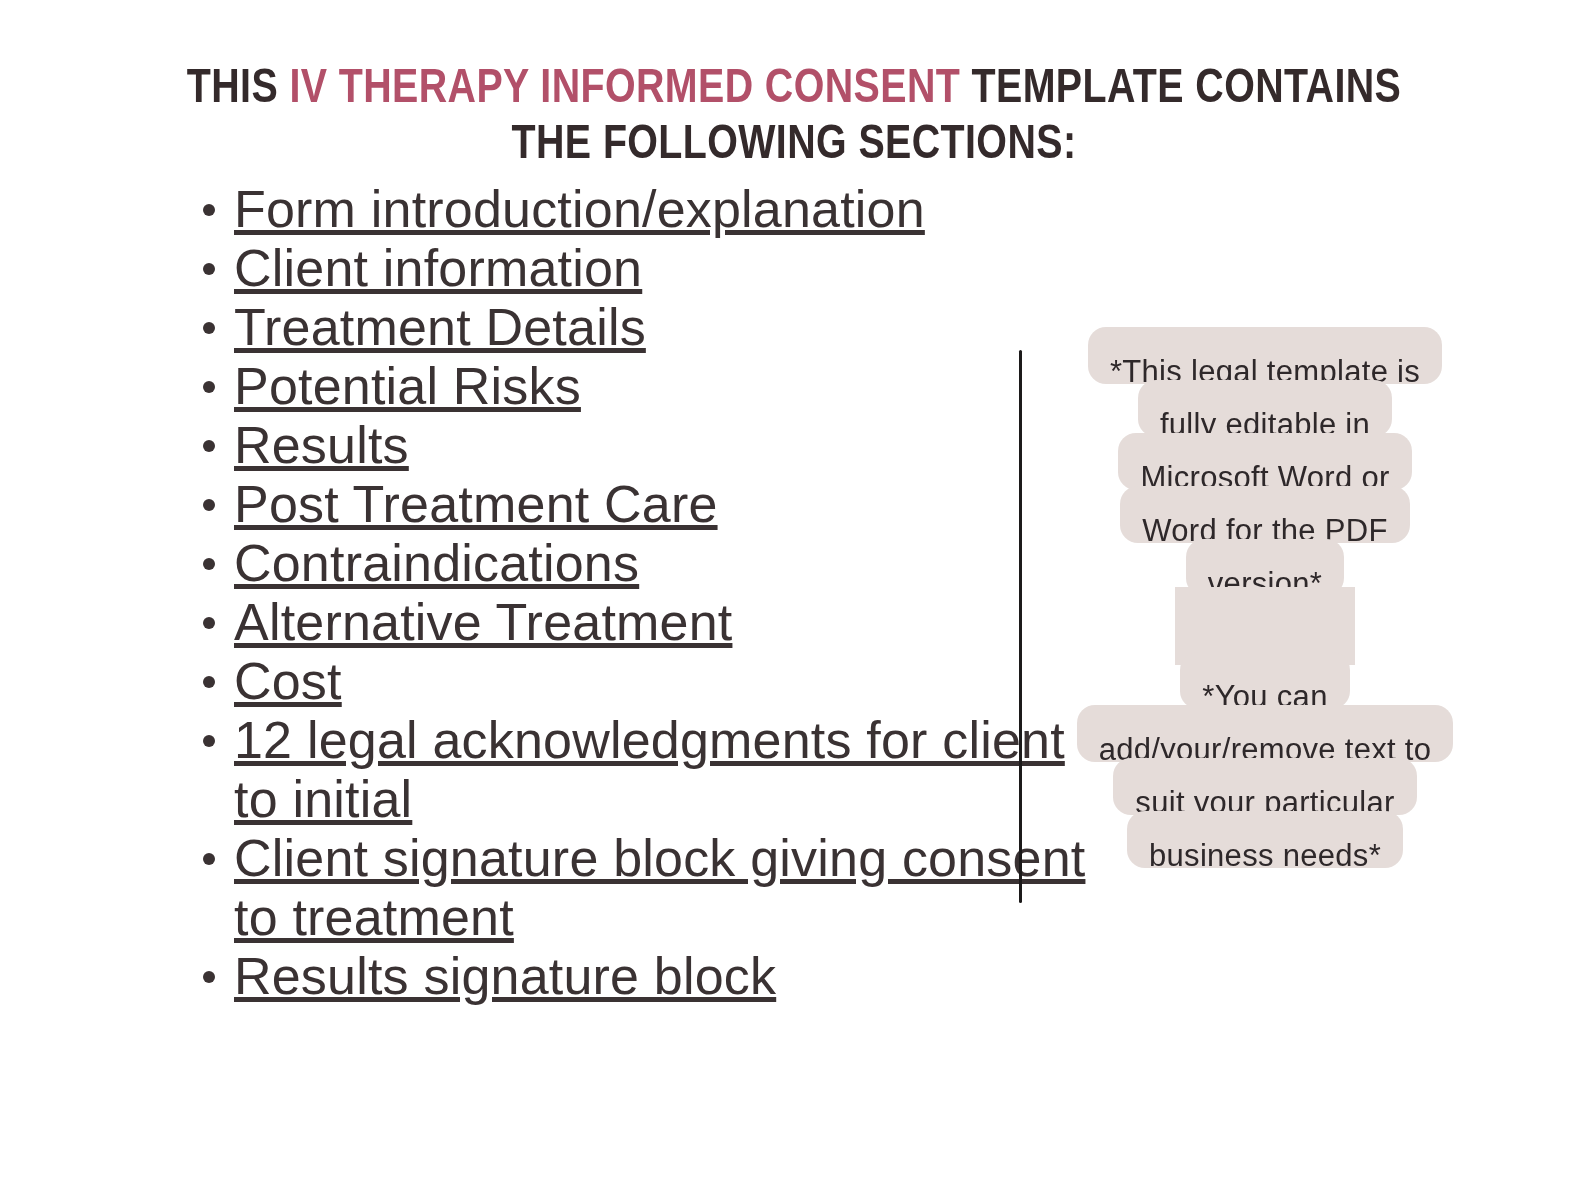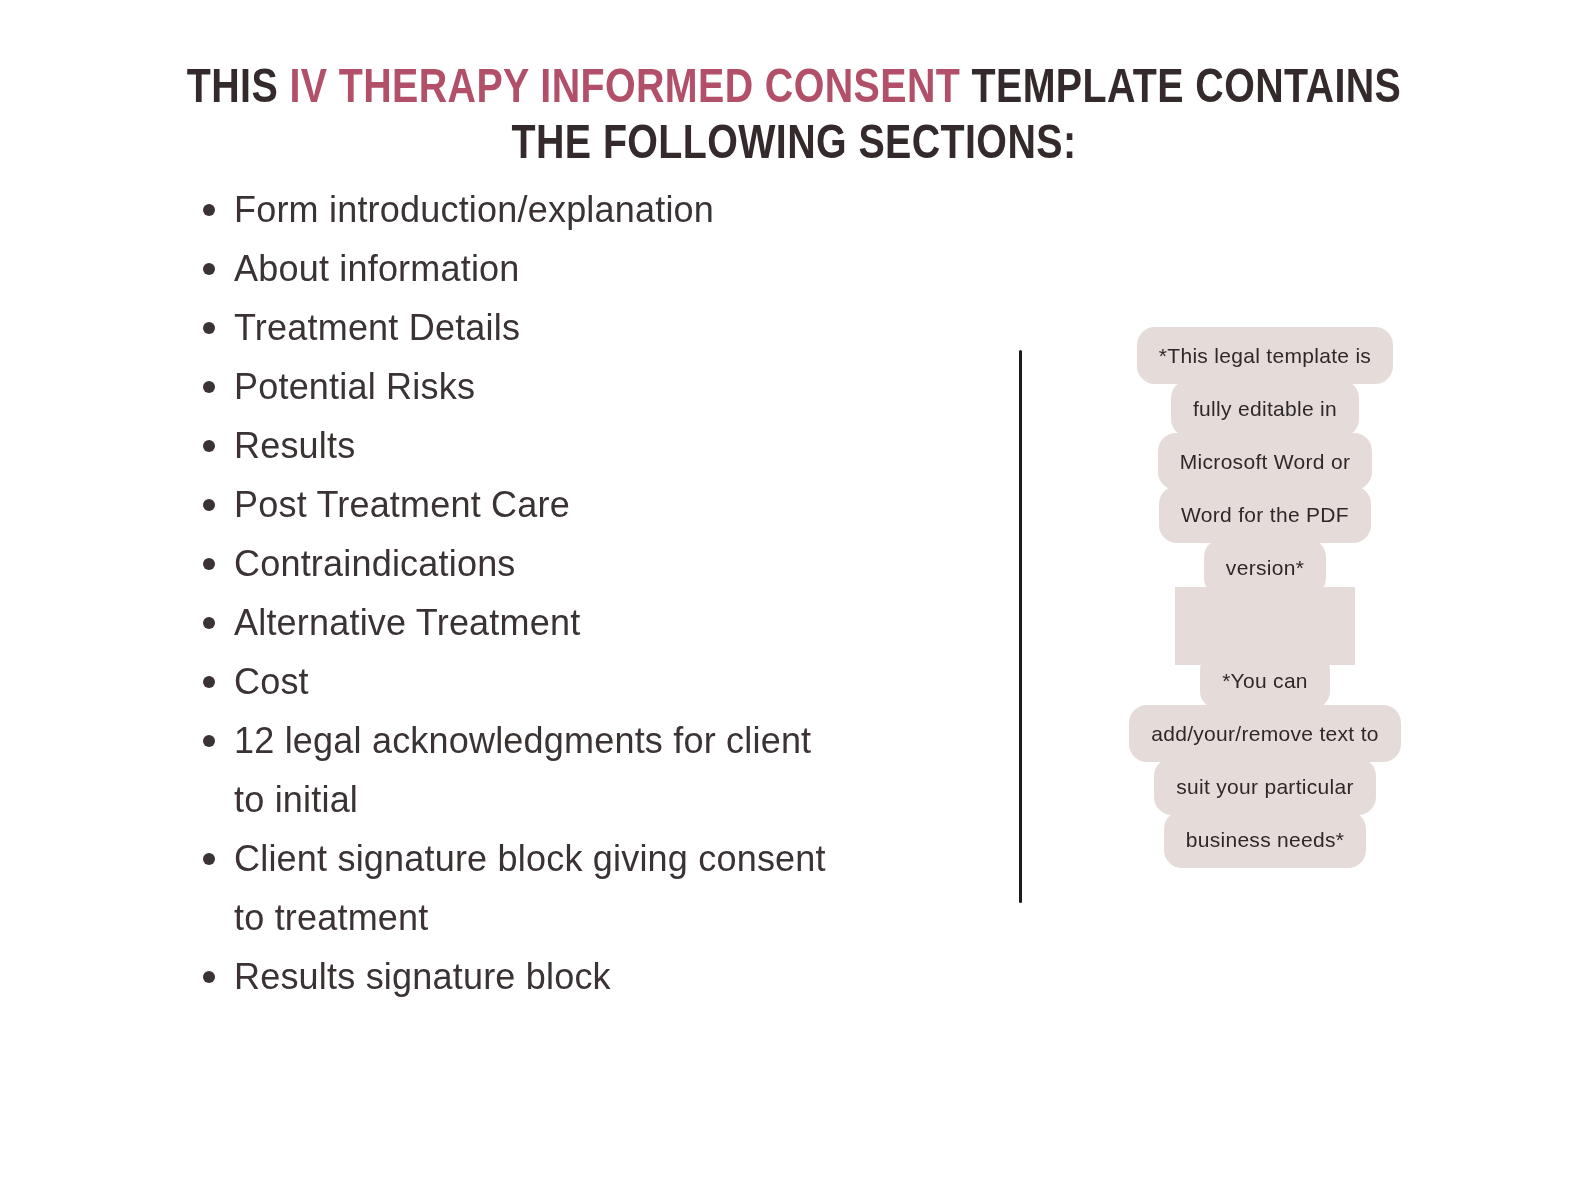--- a/index.html
+++ b/index.html
@@ -46,26 +46,27 @@
   .sections {
     position: absolute;
     left: 193px; top: 180px;
     width: 790px;
     list-style: none;
     color: var(--list-text);
   }
   .sections li {
     position: relative;
     padding-left: 41px;
-    font-size: 36px;
+    font-size: 52px;
     font-weight: 300;
     line-height: 59px;
     height: 59px;
     white-space: nowrap;
     letter-spacing: 0.2px;
+    text-decoration: underline;
   }
   .sections li .bullet {
     position: absolute;
     left: 10px; top: 24px;
     width: 12px; height: 12px;
     border-radius: 50%;
     background: var(--list-text);
   }
 
   
@@ -85,23 +86,23 @@
     display: flex;
     flex-direction: column;
     align-items: center;
     color: var(--note-text);
   }
   .note .note-line {
     background: var(--note-highlight);
     border-radius: 18px;
     height: 57px;
     line-height: 57px;
-    padding: 0 22px;
+    padding: 16px 22px;
     margin-top: -4px;
-    font-size: 21px;
+    font-size: 31px;
     letter-spacing: 0.3px;
     white-space: nowrap;
     text-align: center;
   }
   .note .note-line:first-child { margin-top: 0; }
   .note .note-spacer {
     background: var(--note-highlight);
     width: 180px;
     height: 78px;
     margin-top: -9px;
@@ -123,21 +124,21 @@
   </header>
 
   <ul class="sections" id="sections-list">
     <li>
       <span class="bullet"></span>
       <span class="item-text">Form introduction/explanation</span>
     </li>
 
     <li>
       <span class="bullet"></span>
-      <span class="item-text">About information</span>
+      <span class="item-text">Client information</span>
     </li>
 
     <li>
       <span class="bullet"></span>
       <span class="item-text">Treatment Details</span>
     </li>
 
 
     <li>
       <span class="bullet"></span>

